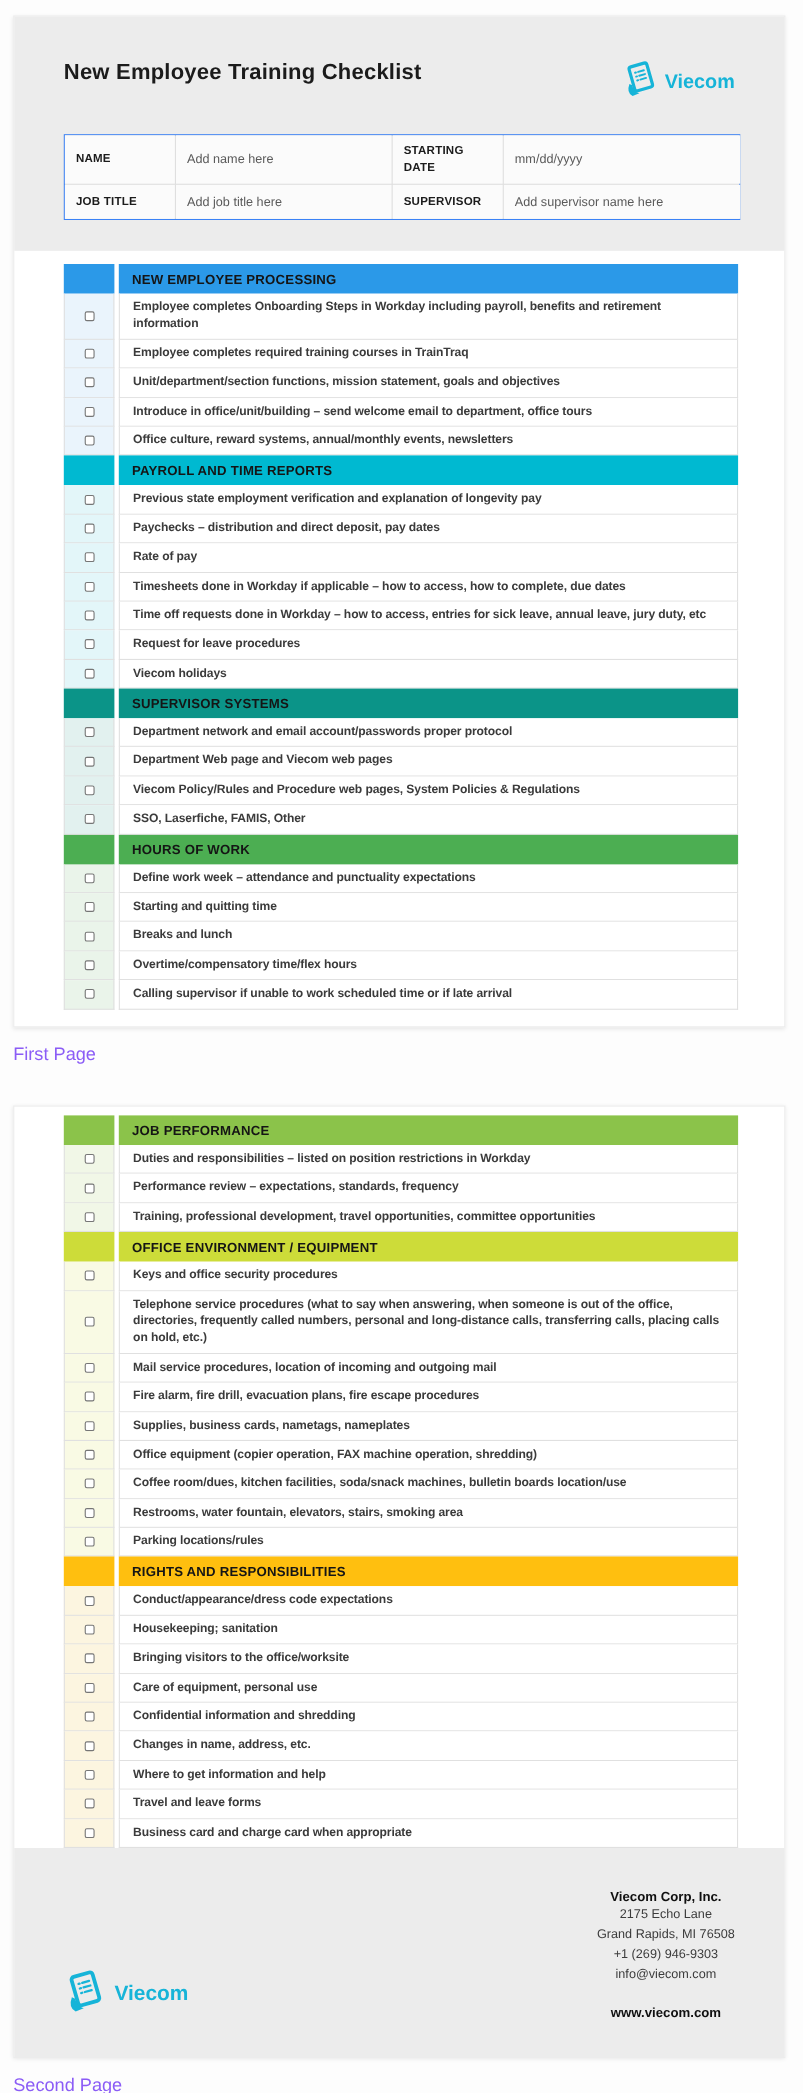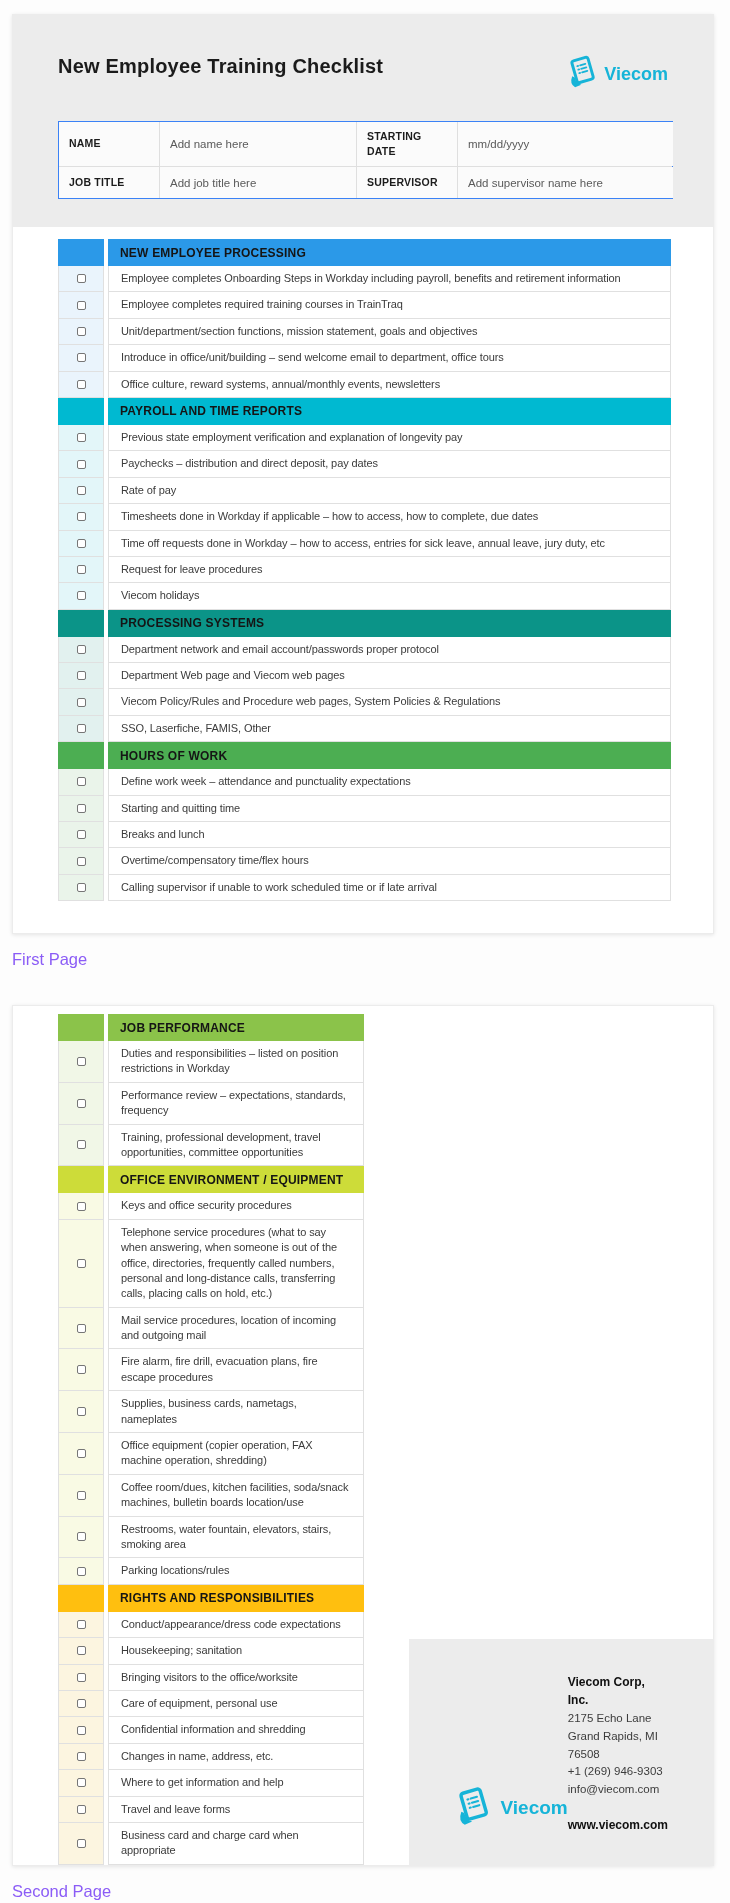--- a/index.html
+++ b/index.html
@@ -11,21 +11,21 @@
   }
   .canvas { width: 730px; padding: 14px 12px 8px; }
 
   .page {
     width: 702px;
     background: #ffffff;
     border: 1px solid #ececec;
     box-shadow: 0 1px 4px rgba(0,0,0,.10);
   }
   .page1 { min-height: 920px; }
-  .page2 { min-height: 850px; display: flex; flex-direction: row; }
+  .page2 { min-height: 850px; display: flex; flex-direction: column; }
 
   
   .p1-head { background: #ececec; padding: 40px 45px 28px; }
   .head-top { display: flex; justify-content: space-between; align-items: flex-start; }
   .doc-title { font-size: 20px; font-weight: bold; color: #1b1b1b; letter-spacing: .2px; }
   .brand { display: flex; align-items: center; gap: 6px; color: var(--accent, #16b4d8); }
   .brand .logo { width: 32px; height: 34px; }
   .brand-name { font-size: 18px; font-weight: bold; }
 
   
@@ -57,20 +57,21 @@
   .item-row .cb-cell {
     display: flex; align-items: center; justify-content: center;
     border: solid #e0e0e0; border-width: 0 1px 1px 1px;
   }
   .item-row .item-text {
     display: flex; align-items: center;
     font-size: 11px; color: #3b3b3b; line-height: 1.4;
     padding: 5px 12px; letter-spacing: -0.1px;
     border: solid #e0e0e0; border-width: 0 1px 1px 1px;
     background: #fff;
+    font-weight: bold;
   }
   .cb {
     width: 9px; height: 9px; flex: none;
     border: 1px solid #767676; border-radius: 2px; background: #fff;
   }
 
   
   .caption { font-size: 16.5px; color: #8b5cf6; }
   .caption.first { margin: 16px 0 36px; }
   .caption.second { margin: 16px 0 4px; }
@@ -79,21 +80,21 @@
   .footer {
     margin-top: auto;
     background: #ececec;
     min-height: 190px;
     padding: 34px 45px 30px;
     display: flex; justify-content: space-between; align-items: flex-end;
   }
   .f-brand { display: flex; align-items: center; gap: 8px; color: var(--accent, #16b4d8); margin-bottom: 4px; }
   .f-brand .logo { width: 38px; height: 41px; }
   .f-brand .brand-name { font-size: 19px; }
-  .f-right { text-align: left; font-size: 11.5px; color: #3c3c3c; line-height: 1.55; }
+  .f-right { text-align: center; font-size: 11.5px; color: #3c3c3c; line-height: 1.55; }
   .f-company { font-weight: bold; color: #101010; font-size: 12px; }
   .f-web { font-weight: bold; color: #101010; font-size: 12px; margin-top: 17px; }
 </style>
 </head>
 <body>
 
 <div class="canvas">
 
   <div class="page page1">
     <div class="p1-head">
@@ -222,21 +223,21 @@
           <div class="item-text">Request for leave procedures</div>
         </div>
         <div class="row item-row">
           <div class="cb-cell" style="background: rgb(227, 246, 249);">
             <span class="cb"></span>
           </div>
           <div class="item-text">Viecom holidays</div>
         </div>
         <div class="row header-row">
           <div style="background: rgb(11, 148, 136);"></div>
-          <div class="sec-title" style="background: rgb(11, 148, 136);">PROCESSING SYSTEMS</div>
+          <div class="sec-title" style="background: rgb(11, 148, 136);">SUPERVISOR SYSTEMS</div>
         </div>
         <div class="row item-row">
           <div class="cb-cell" style="background: rgb(226, 241, 239);">
             <span class="cb"></span>
           </div>
           <div class="item-text">Department network and email account/passwords proper protocol</div>
         </div>
         <div class="row item-row">
           <div class="cb-cell" style="background: rgb(226, 241, 239);">
             <span class="cb"></span>

